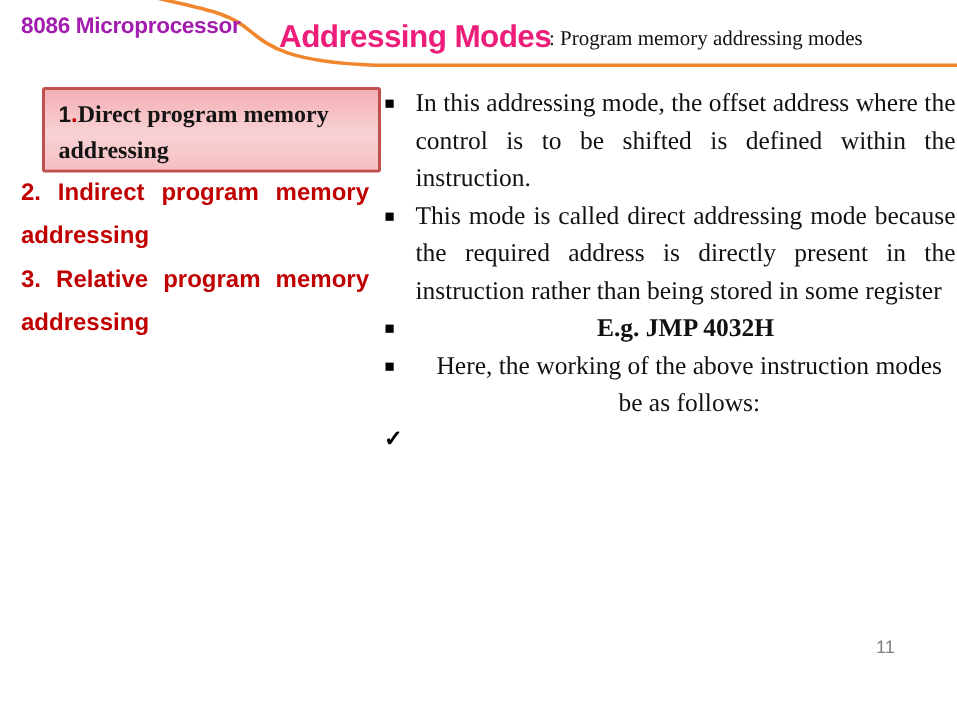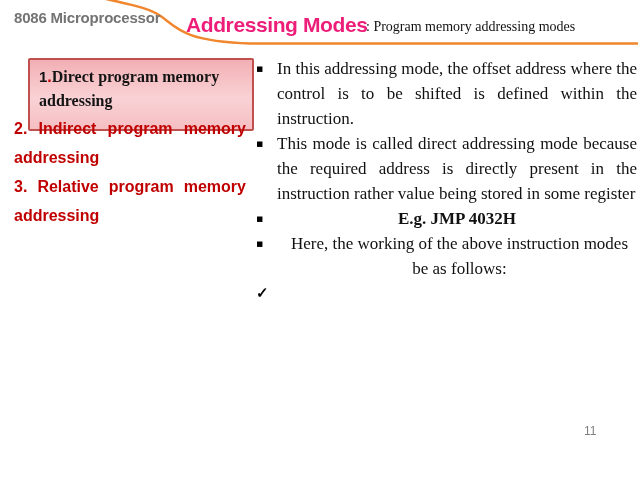--- a/index.html
+++ b/index.html
@@ -3,27 +3,27 @@
 <meta charset="utf-8">
 <style>
   html,body { margin:0; padding:0; }
   body { width:638px; height:478px; background:#ffffff; position:relative; overflow:hidden;
          font-family:"Liberation Serif", serif; color:#111; }
   .slide { position:absolute; inset:0; }
 
   
   .curve-svg { position:absolute; left:0; top:0; width:638px; height:60px; }
   .course { position:absolute; left:14px; top:9px; font-family:"Liberation Sans", sans-serif;
-            font-weight:700; font-size:15px; letter-spacing:-0.2px; color:#737373; }
+            font-weight:700; font-size:15px; letter-spacing:-0.2px; color:#a21caf; }
   .title  { position:absolute; left:186px; top:13px; font-family:"Liberation Sans", sans-serif;
             font-weight:700; font-size:21px; letter-spacing:-0.4px; color:#ED1E79; }
   .subtitle { position:absolute; left:366px; top:19px; font-size:14px; color:#111; }
 
   
-  .note-box { position:absolute; left:28px; top:58px; width:226px; height:73px; box-sizing:border-box;
+  .note-box { position:absolute; left:28px; top:58px; width:226px; height:57px; box-sizing:border-box;
               border:2px solid #C0504D; border-radius:2px;
               background:linear-gradient(180deg,#F2AFB4 0%,#F9D2D5 55%,#F5BFC3 100%);
               padding:5px 9px; font-size:16px; font-weight:700; line-height:24px; color:#141414; }
   .note-num { font-family:"Liberation Sans", sans-serif; font-size:15px; font-weight:700; }
   .note-dot { color:#C00000; font-family:"Liberation Sans", sans-serif; font-weight:700; }
 
   
   .side-items { position:absolute; left:14px; top:114px; width:232px;
                 font-family:"Liberation Sans", sans-serif; font-weight:700; font-size:16px;
                 color:#C00000; line-height:29px; }
@@ -69,21 +69,21 @@
 
   <div class="bullets">
 
     <div class="bullet justify">
       <span class="marker">▪</span>
       <span class="btext">In this addressing mode, the offset address where the control is to be shifted is defined within the instruction.</span>
     </div>
 
     <div class="bullet justify">
       <span class="marker">▪</span>
-      <span class="btext">This mode is called direct addressing mode because the required address is directly present in the instruction rather value being stored in some register</span>
+      <span class="btext">This mode is called direct addressing mode because the required address is directly present in the instruction rather than being stored in some register</span>
     </div>
 
     <div class="bullet bold-line">
       <span class="marker">▪</span>
       <span class="btext">E.g. JMP 4032H</span>
     </div>
 
     <div class="bullet indent">
       <span class="marker">▪</span>
       <span class="btext">Here, the working of the above instruction modes be as follows:</span>

